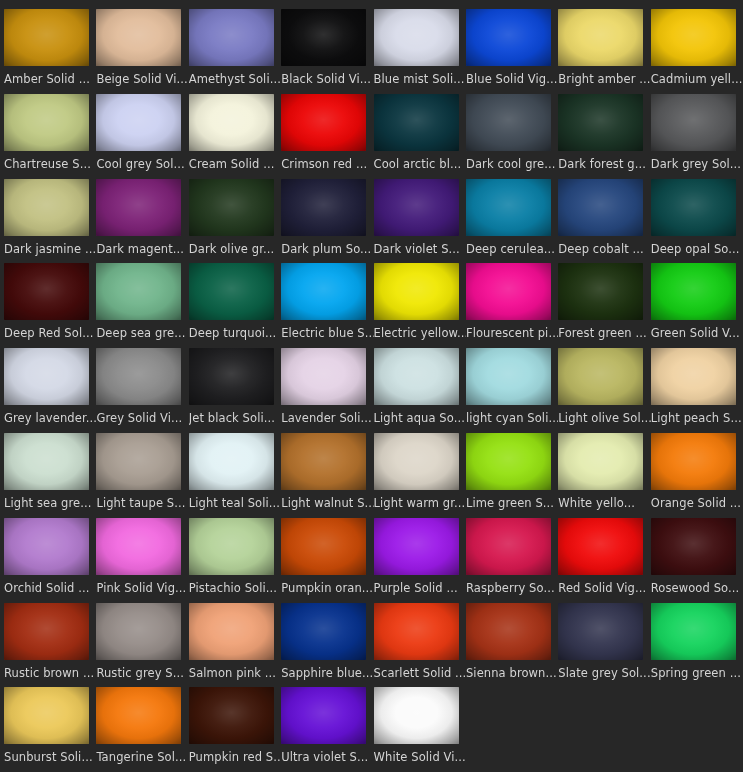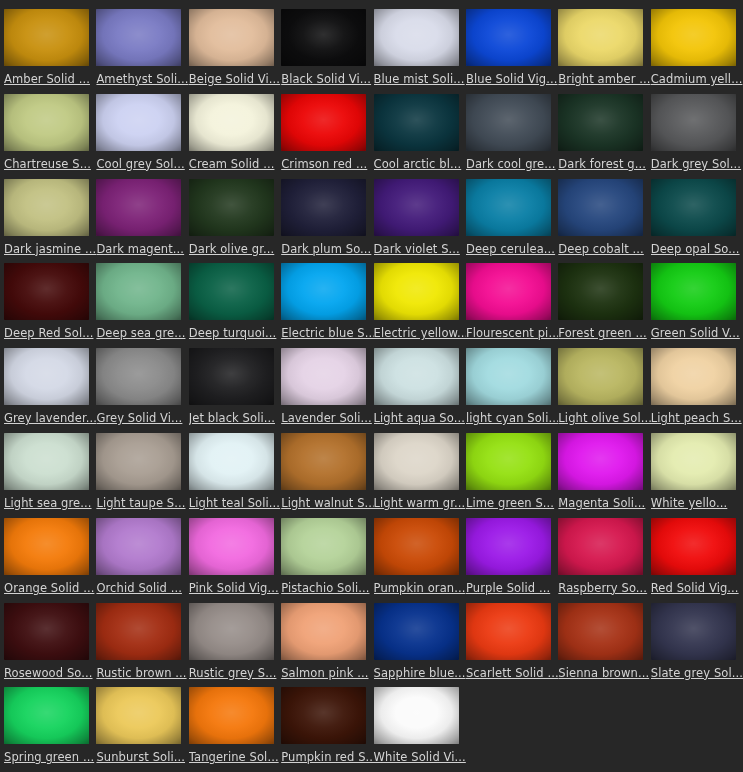--- a/index.html
+++ b/index.html
@@ -20,21 +20,20 @@
     position: relative;
     width: 743px;
     height: 772px;
     padding: 9px 0 0 4px;
     display: grid;
     grid-template-columns: repeat(8, 92.4px);
     grid-auto-rows: 84.8px;
     column-gap: 0px;
     row-gap: 0px;
     align-content: start;
-    text-decoration: underline;
   }
   .cell {
     width: 92.4px;
     height: 84.8px;
     display: flex;
     flex-direction: column;
     align-items: flex-start;
     cursor: default;
   }
   .thumb {
@@ -72,32 +71,32 @@
 <body>
 
 <div id="grid">
     <div class="cell">
       <div class="thumb" style="background-color: rgb(200, 144, 14);">
         <div class="vig"></div>
       </div>
       <div class="label">Amber Solid ...</div>
     </div>
     <div class="cell">
+      <div class="thumb" style="background-color: rgb(226, 189, 156);">
+        <div class="vig"></div>
+      </div>
+      <div class="label">Beige Solid Vi...</div>
+    </div>
+    <div class="cell">
       <div class="thumb" style="background-color: rgb(122, 123, 196);">
         <div class="vig"></div>
       </div>
       <div class="label">Amethyst Soli...</div>
     </div>
     <div class="cell">
-      <div class="thumb" style="background-color: rgb(226, 189, 156);">
-        <div class="vig"></div>
-      </div>
-      <div class="label">Beige Solid Vi...</div>
-    </div>
-    <div class="cell">
       <div class="thumb" style="background-color: rgb(13, 13, 14);">
         <div class="vig"></div>
       </div>
       <div class="label">Black Solid Vi...</div>
     </div>
     <div class="cell">
       <div class="thumb" style="background-color: rgb(217, 220, 234);">
         <div class="vig"></div>
       </div>
       <div class="label">Blue mist Soli...</div>
@@ -342,26 +341,20 @@
       </div>
       <div class="label">Light warm gr...</div>
     </div>
     <div class="cell">
       <div class="thumb" style="background-color: rgb(149, 225, 18);">
         <div class="vig"></div>
       </div>
       <div class="label">Lime green S...</div>
     </div>
     <div class="cell">
-      <div class="thumb" style="background-color: rgb(224, 24, 238);">
-        <div class="vig"></div>
-      </div>
-      <div class="label">Magenta Soli...</div>
-    </div>
-    <div class="cell">
       <div class="thumb" style="background-color: rgb(228, 236, 176);">
         <div class="vig"></div>
       </div>
       <div class="label">White yello...</div>
     </div>
     <div class="cell">
       <div class="thumb" style="background-color: rgb(244, 123, 10);">
         <div class="vig"></div>
       </div>
       <div class="label">Orange Solid ...</div>
@@ -472,20 +465,26 @@
       <div class="thumb" style="background-color: rgb(245, 120, 12);">
         <div class="vig"></div>
       </div>
       <div class="label">Tangerine Sol...</div>
     </div>
     <div class="cell">
       <div class="thumb" style="background-color: rgb(61, 21, 8);">
         <div class="vig"></div>
       </div>
       <div class="label">Pumpkin red S...</div>
+    </div>
+    <div class="cell">
+      <div class="thumb" style="background-color: rgb(102, 17, 214);">
+        <div class="vig"></div>
+      </div>
+      <div class="label">Ultra violet S...</div>
     </div>
     <div class="cell">
       <div class="thumb" style="background-color: rgb(251, 251, 251);">
         <div class="vig"></div>
       </div>
       <div class="label">White Solid Vi...</div>
     </div>
   </div>
 
 </body></html>

